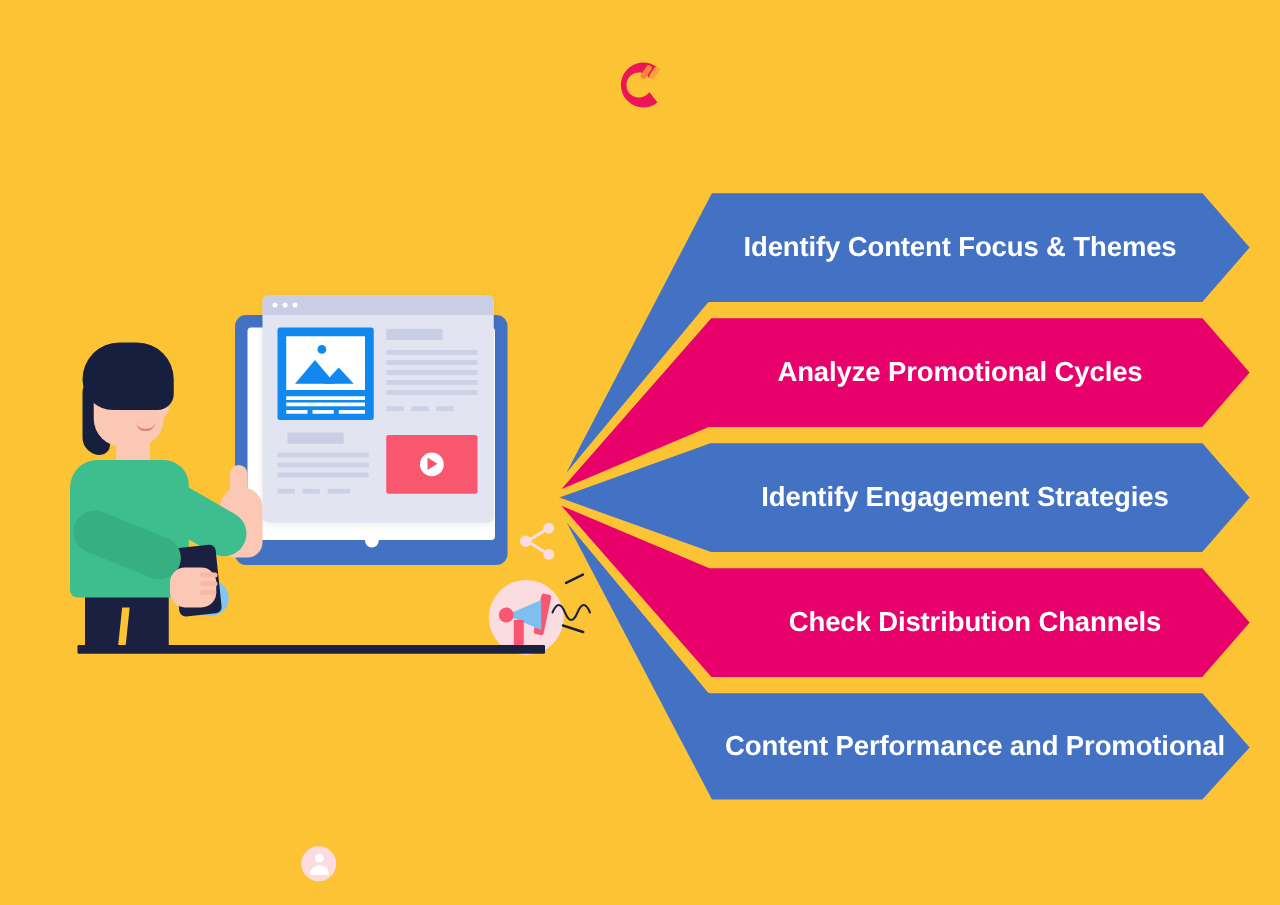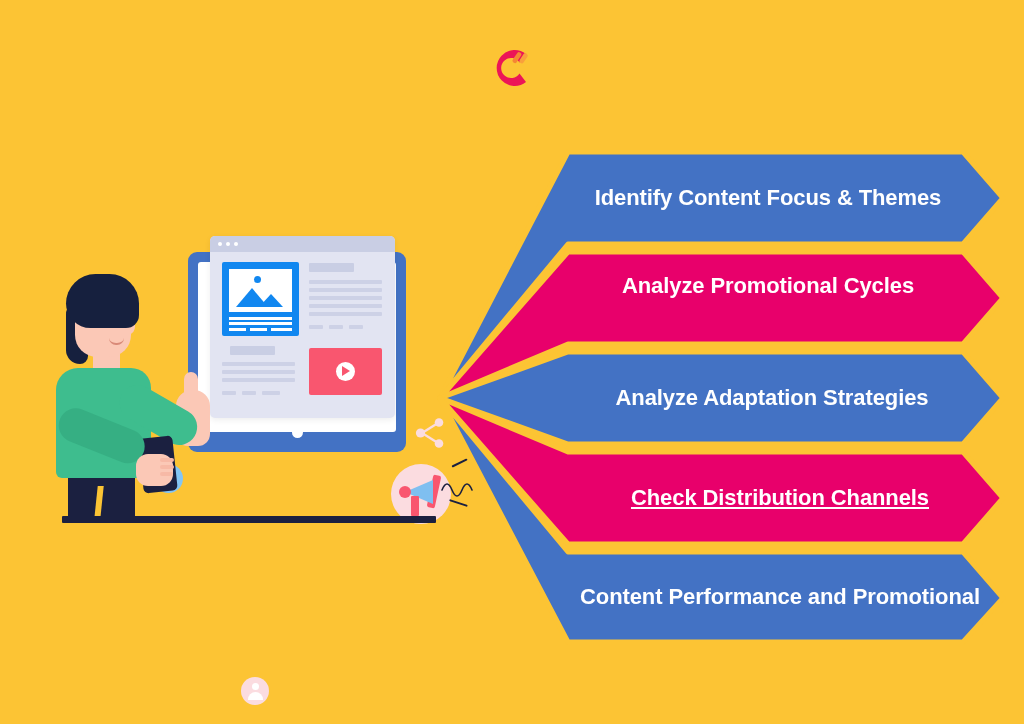--- a/index.html
+++ b/index.html
@@ -512,16 +512,16 @@
   <polygon points="568,252 963,252 1003,298 963,344 568,344 440,398" fill="#E8006B" stroke="#FCC434" stroke-width="5" stroke-linejoin="round"></polygon>
 
   <polygon points="568,352 963,352 1003,398 963,444 568,444 440,398" fill="#4372C4" stroke="#FCC434" stroke-width="5" stroke-linejoin="round"></polygon>
 
   <polygon points="568,452 963,452 1003,498 963,544 568,544 440,398" fill="#E8006B" stroke="#FCC434" stroke-width="5" stroke-linejoin="round"></polygon>
 
   <polygon points="568,552 963,552 1003,598 963,642 568,642 440,398" fill="#4372C4" stroke="#FCC434" stroke-width="5" stroke-linejoin="round"></polygon>
 </svg>
 
 <div class="banner-label" style="left:568px; top:152px; width:400px; height:92px;">Identify Content Focus &amp; Themes</div>
-<div class="banner-label" style="left:568px; top:240px; width:400px; height:92px;">Analyze Promotional Cycles</div>
-<div class="banner-label" style="left:568px; top:352px; width:408px; height:92px;">Analyze Adaptation Strategies</div>
-<div class="banner-label" style="left:568px; top:452px; width:424px; height:92px;text-decoration:underline;">Check Distribution Channels</div>
+<div class="banner-label" style="left:568px; top:252px; width:400px; height:92px;">Analyze Promotional Cycles</div>
+<div class="banner-label" style="left:568px; top:352px; width:408px; height:92px;">Identify Engagement Strategies</div>
+<div class="banner-label" style="left:568px; top:452px; width:424px; height:92px;">Check Distribution Channels</div>
 <div class="banner-label" style="left:568px; top:552px; width:424px; height:90px;">Content Performance and Promotional</div>
 
 </body></html>

